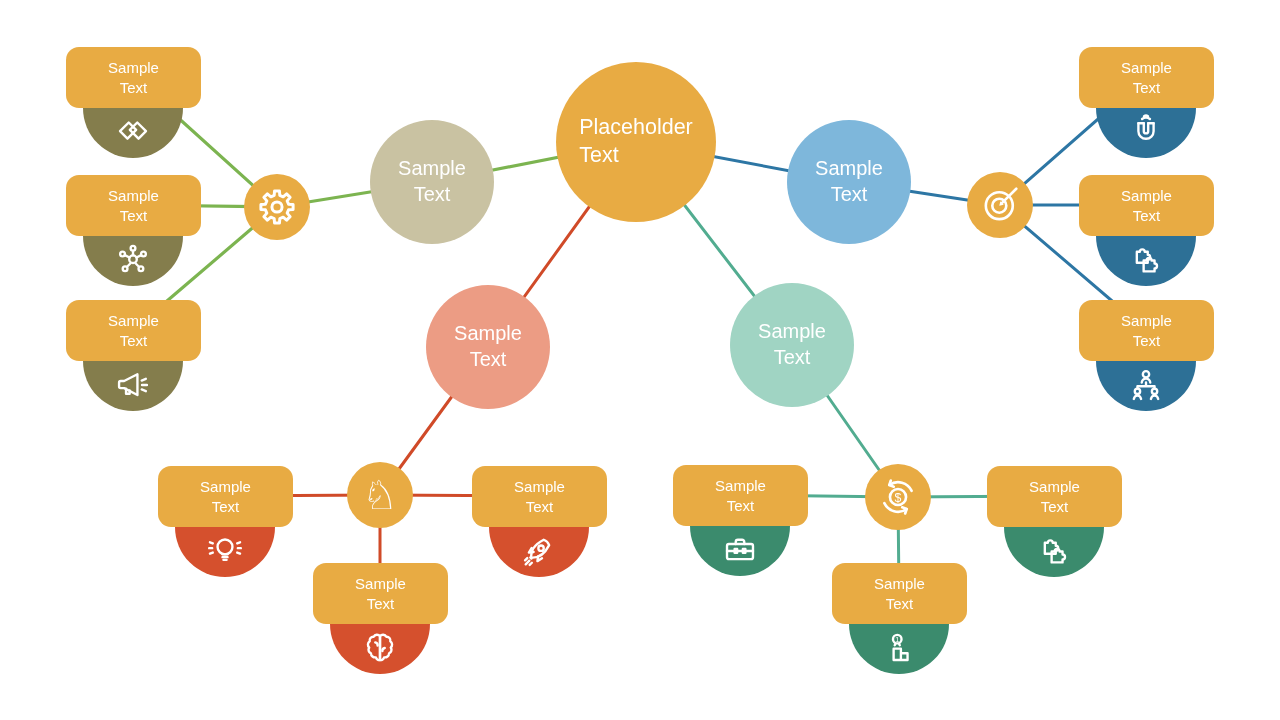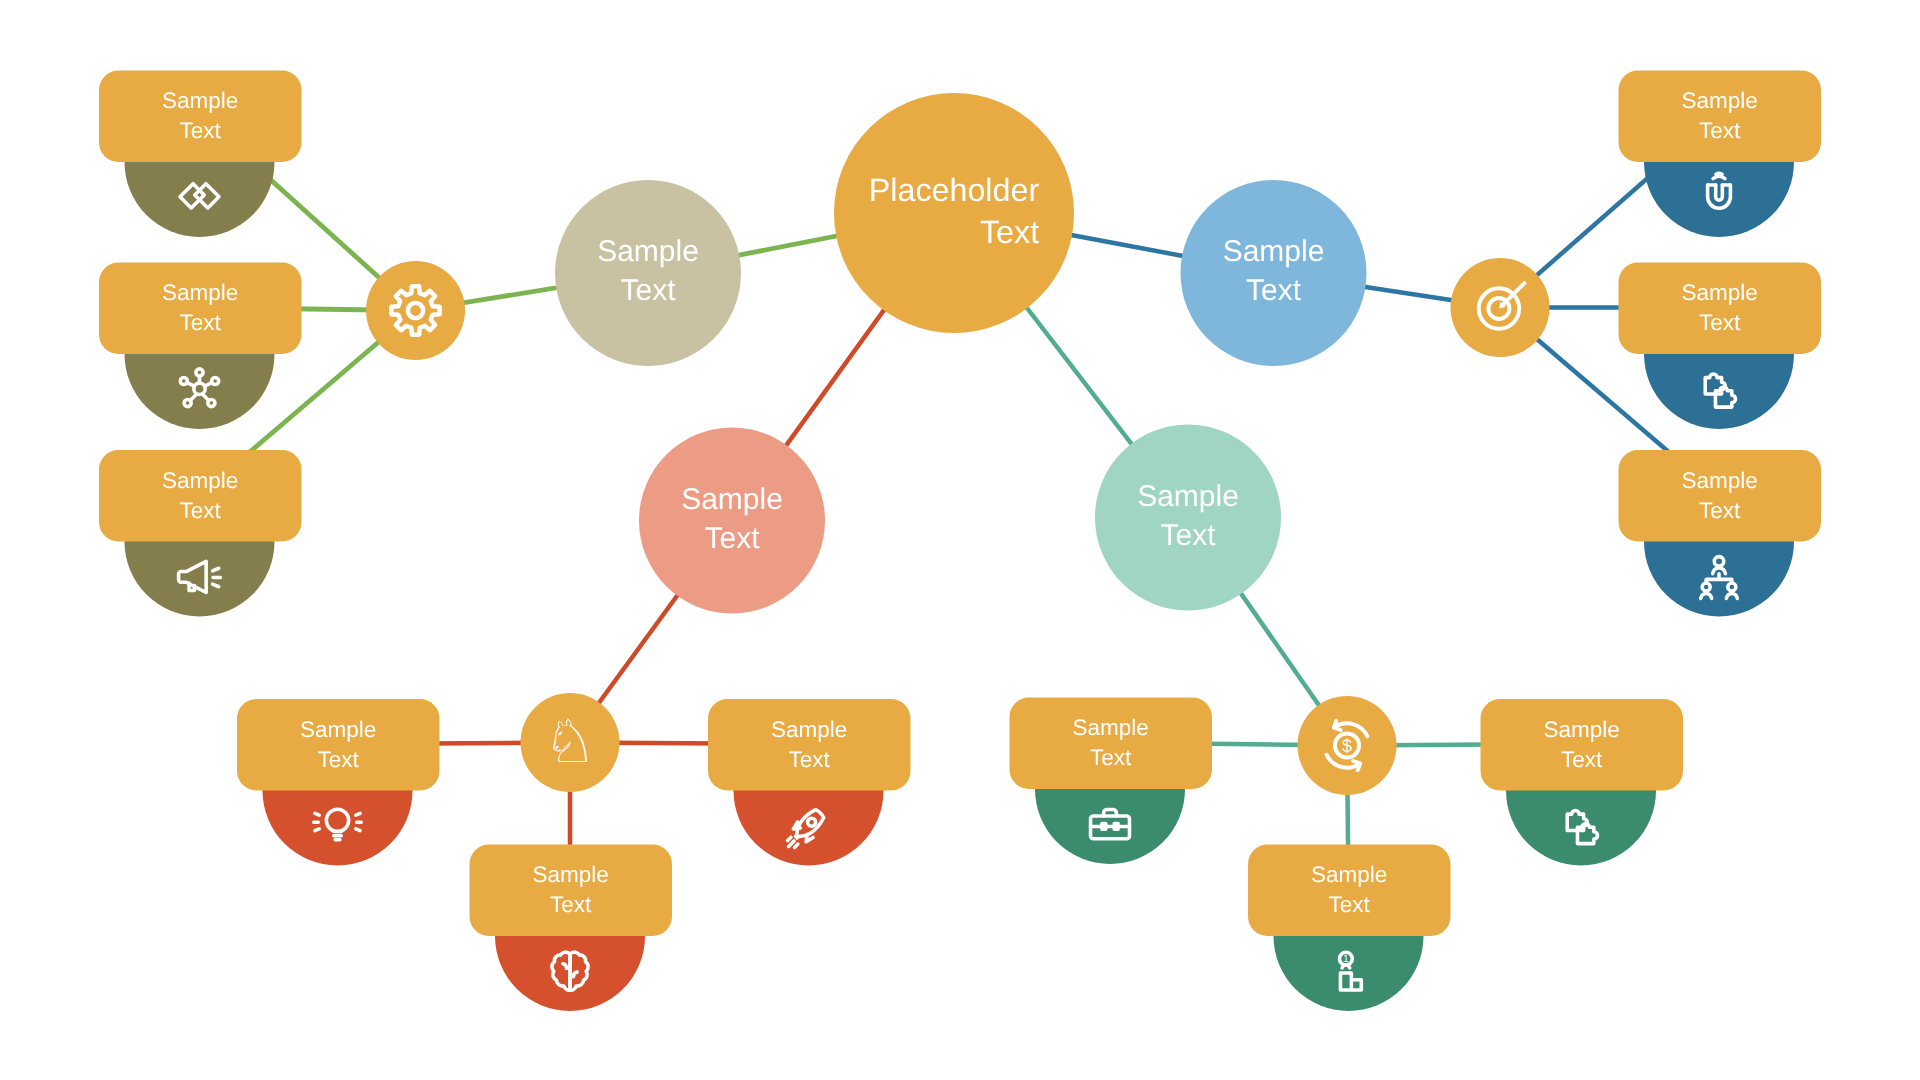--- a/index.html
+++ b/index.html
@@ -23,21 +23,21 @@
   .rred{background:#D5502D;}  .grn{background:#3B8B6D;}
 
   .bcircle{position:absolute;width:124px;height:124px;border-radius:50%;z-index:3;
       display:flex;align-items:center;justify-content:center;text-align:center;color:#fff;
       font-size:20px;line-height:1.28;white-space:pre-line;}
   .beige-bg{background:#C9C2A2;} .lblue-bg{background:#7EB7DB;}
   .salmon-bg{background:#EC9C84;} .mint-bg{background:#A0D4C3;}
 
   .center-node{position:absolute;left:556px;top:62px;width:160px;height:160px;border-radius:50%;
       background:#E8AB43;z-index:3;display:flex;align-items:center;justify-content:center;
-      text-align:right;color:#fff;font-size:21.5px;line-height:1.3;white-space:pre-line;}
+      text-align:left;color:#fff;font-size:21.5px;line-height:1.3;white-space:pre-line;}
 
   .hub{position:absolute;width:66px;height:66px;border-radius:50%;background:#E8AB43;z-index:4;
       display:flex;align-items:center;justify-content:center;}
   .hub svg{width:42px;height:42px;fill:none;stroke:#fff;stroke-width:1.5;
       stroke-linecap:round;stroke-linejoin:round;}
   .knight-glyph{color:#fff;font-size:40px;line-height:1;font-family:"DejaVu Sans",sans-serif;}
 </style>
 </head>
 <body>
 

